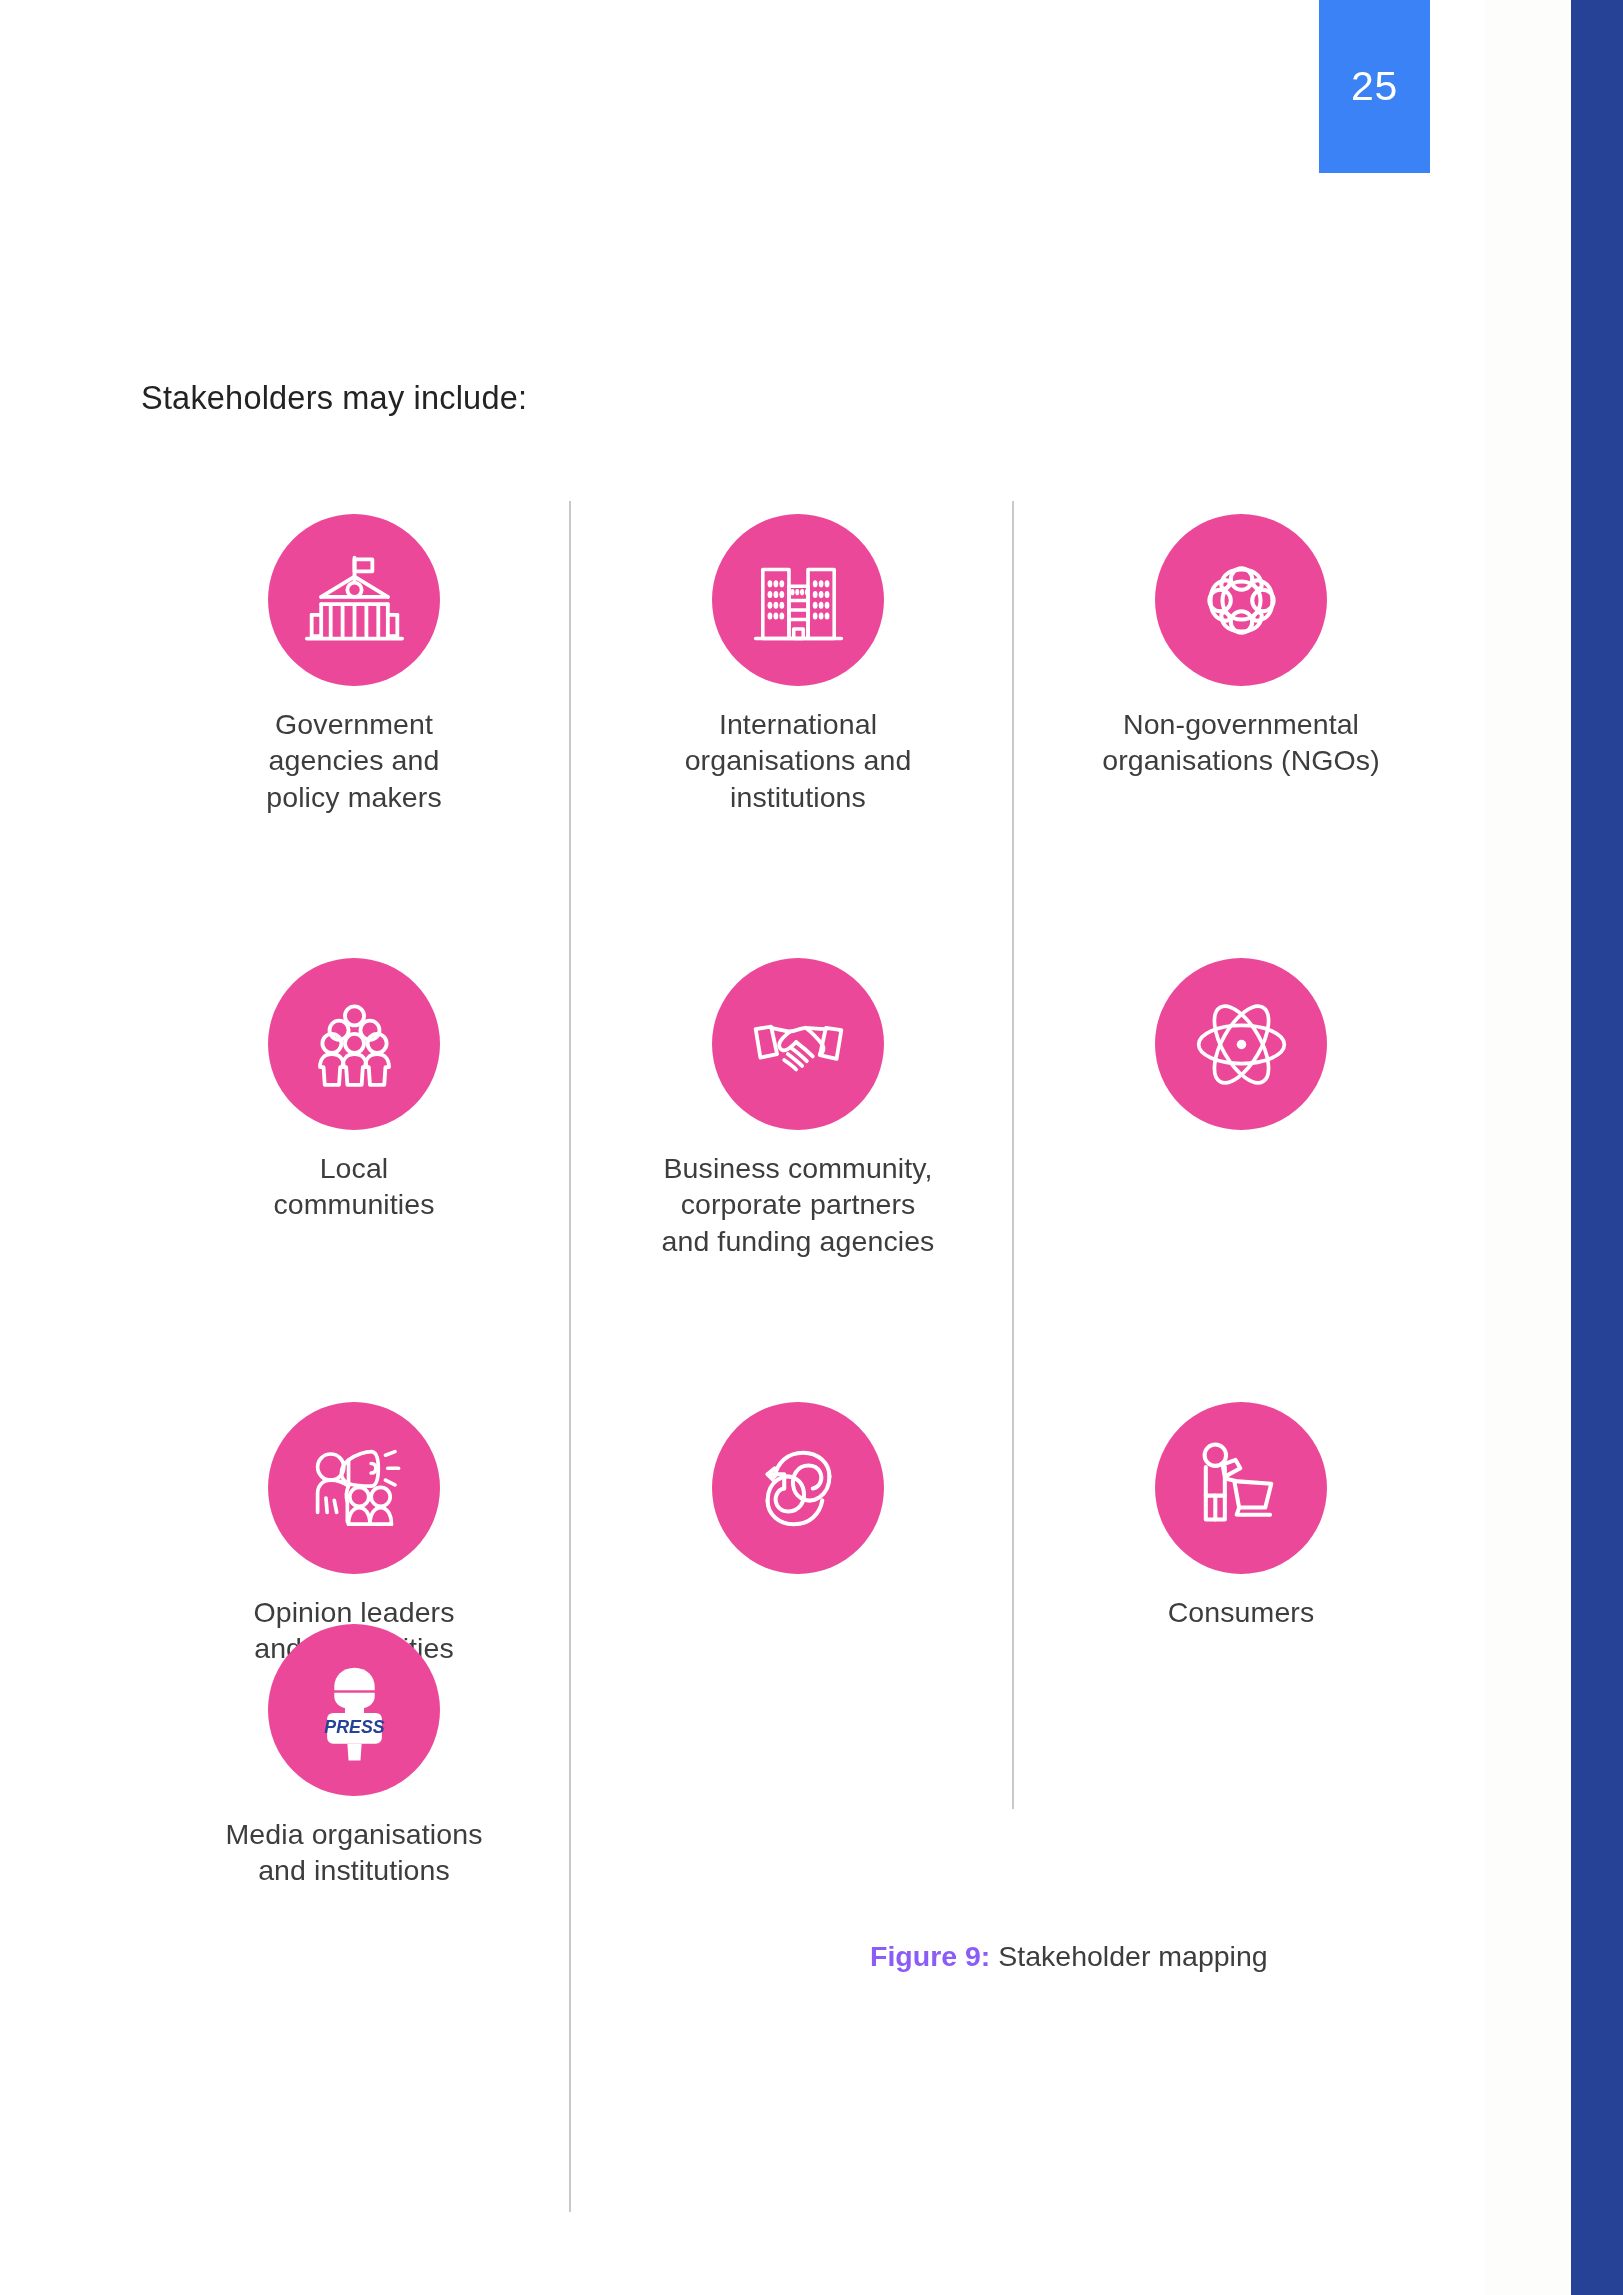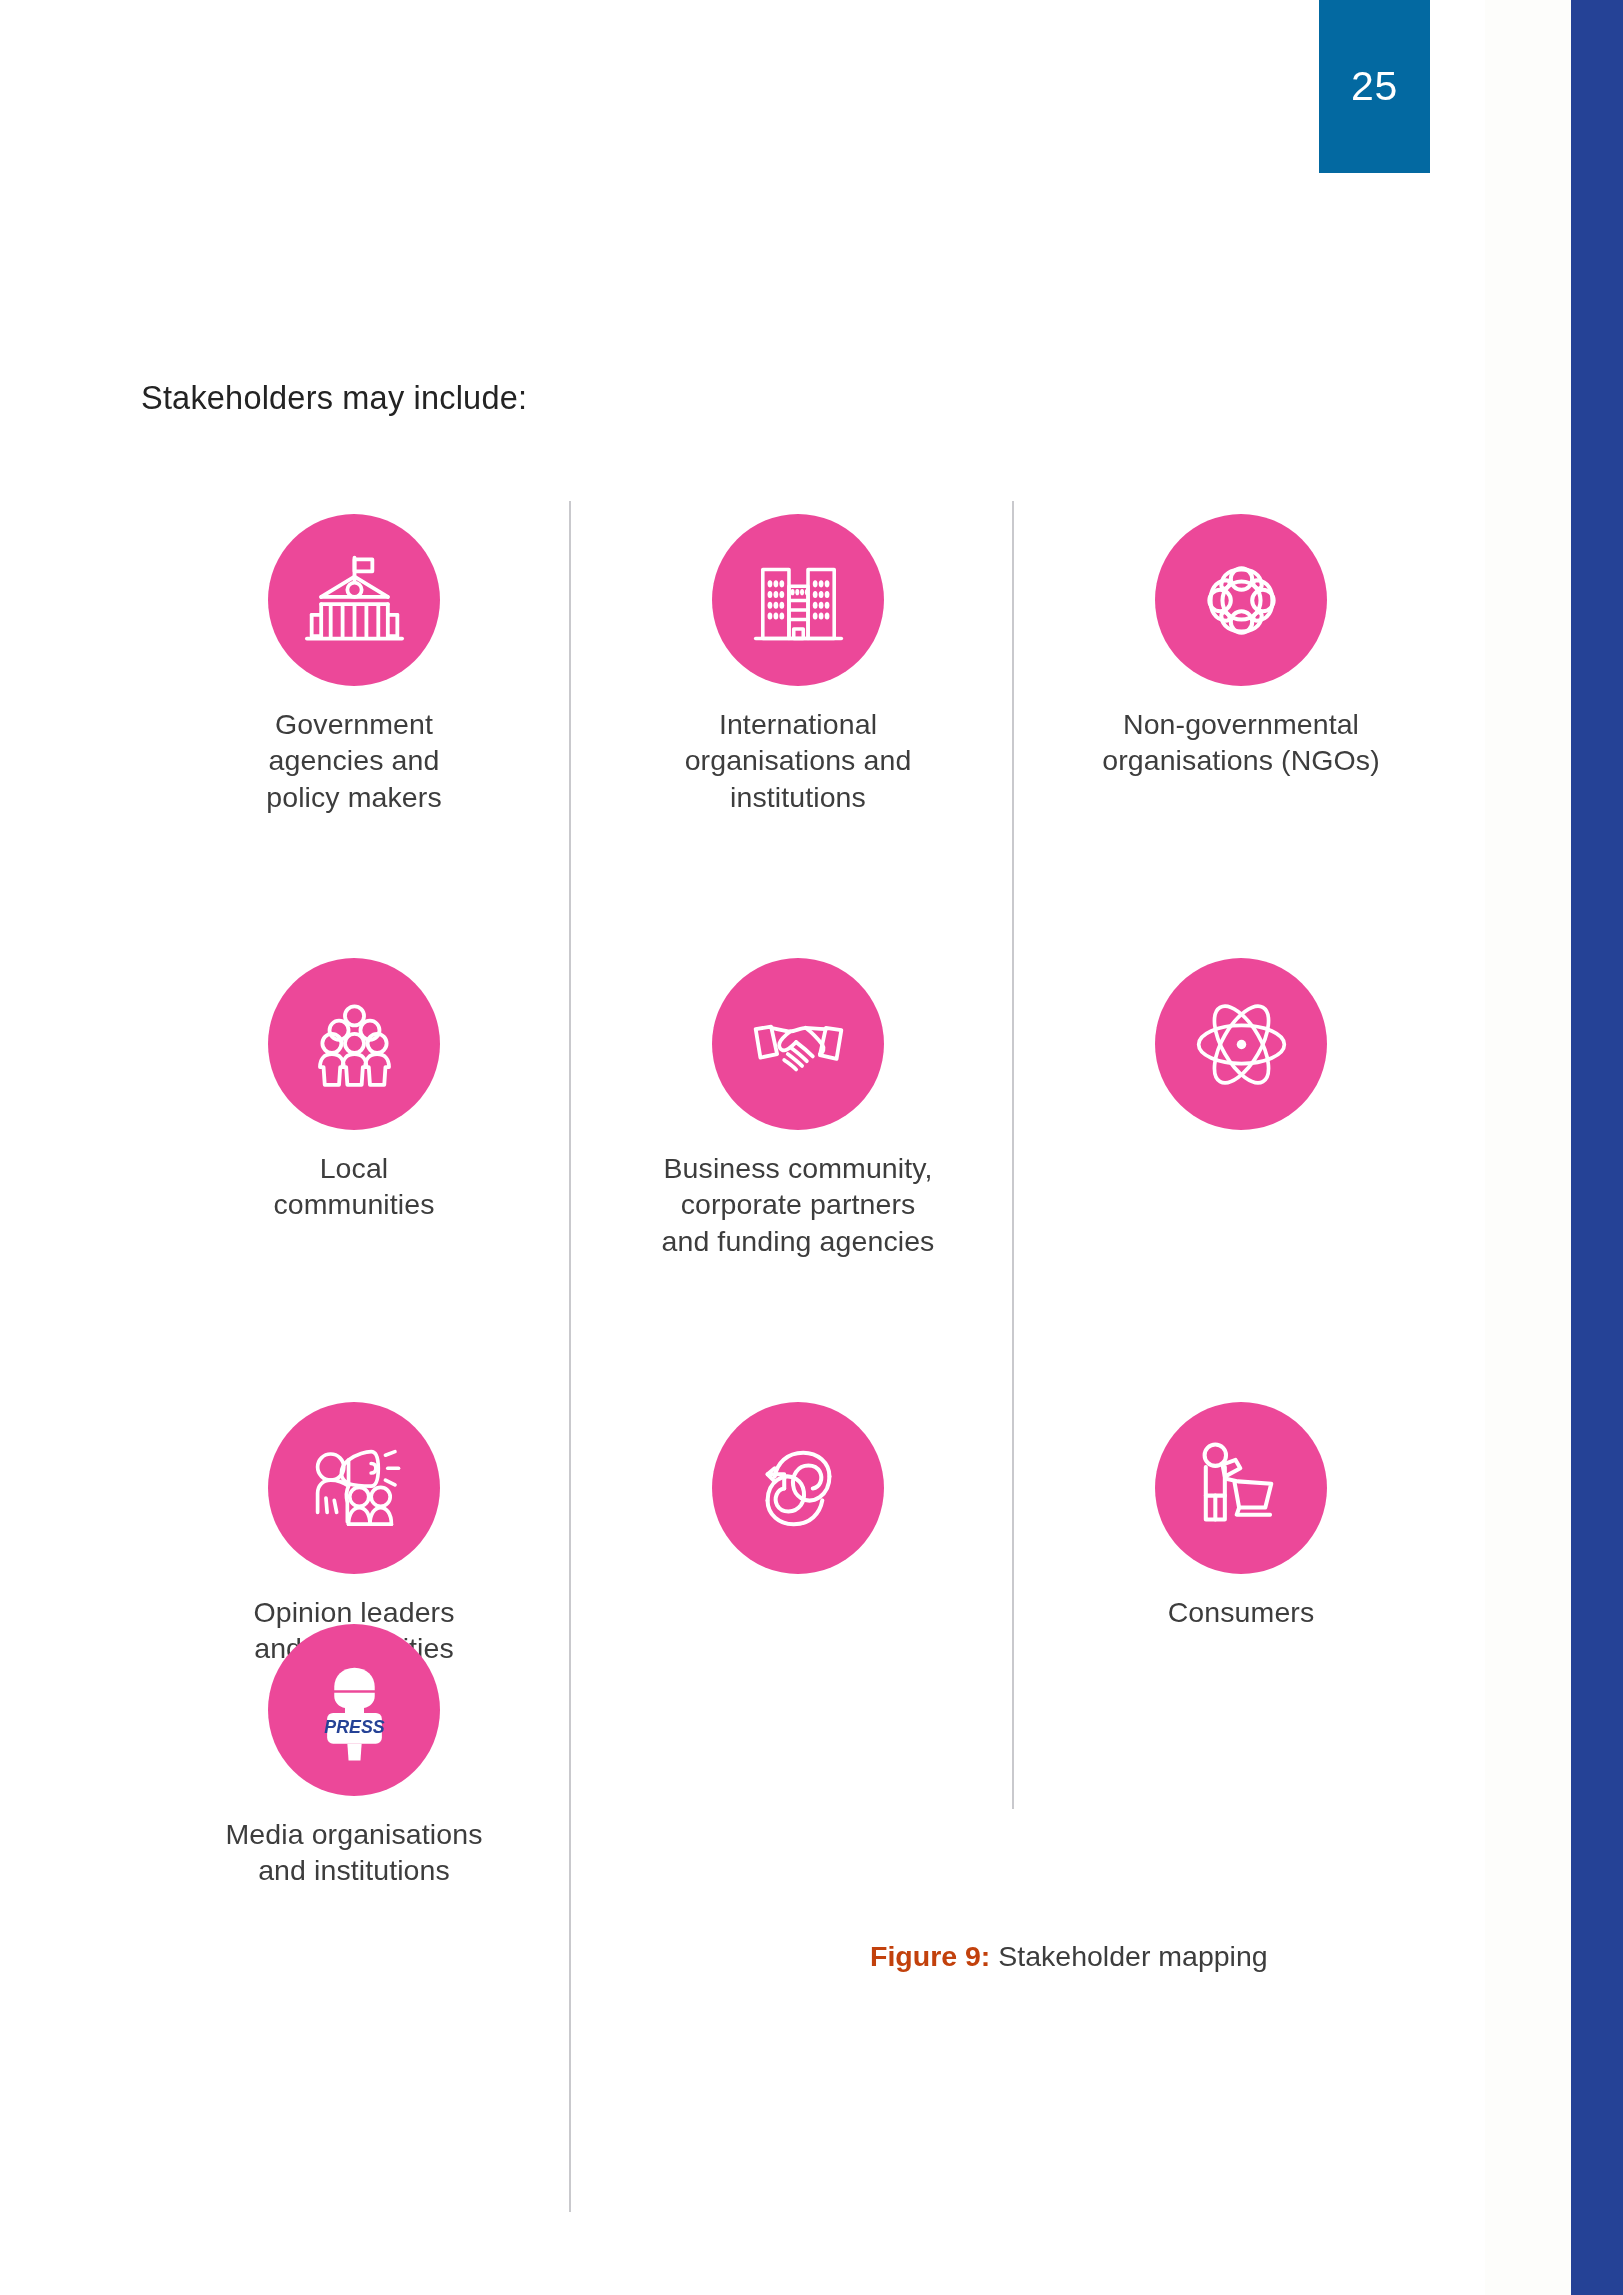--- a/index.html
+++ b/index.html
@@ -36,21 +36,21 @@
     background: #fdfdfb;
   }
 
   
   .page-badge {
     position: absolute;
     top: 0;
     left: 1319px;
     width: 111px;
     height: 173px;
-    background: #0369a1;
+    background: #3b82f6;
     color: #ffffff;
     display: flex;
     align-items: center;
     justify-content: center;
     font-size: 41px;
     font-weight: 400;
     letter-spacing: 0.8px;
   }
 
   
@@ -117,21 +117,21 @@
   
   .caption {
     position: absolute;
     left: 870px;
     top: 1940px;
     font-size: 28.5px;
     color: #3d3d3d;
   }
   .caption .cap-strong {
     font-weight: bold;
-    color: #c2410c;
+    color: #8b5cf6;
   }
 </style>
 </head>
 <body>
 
 <div id="page">
 
   <div class="edge-gutter"></div>
   <div class="edge-bar"></div>
 

